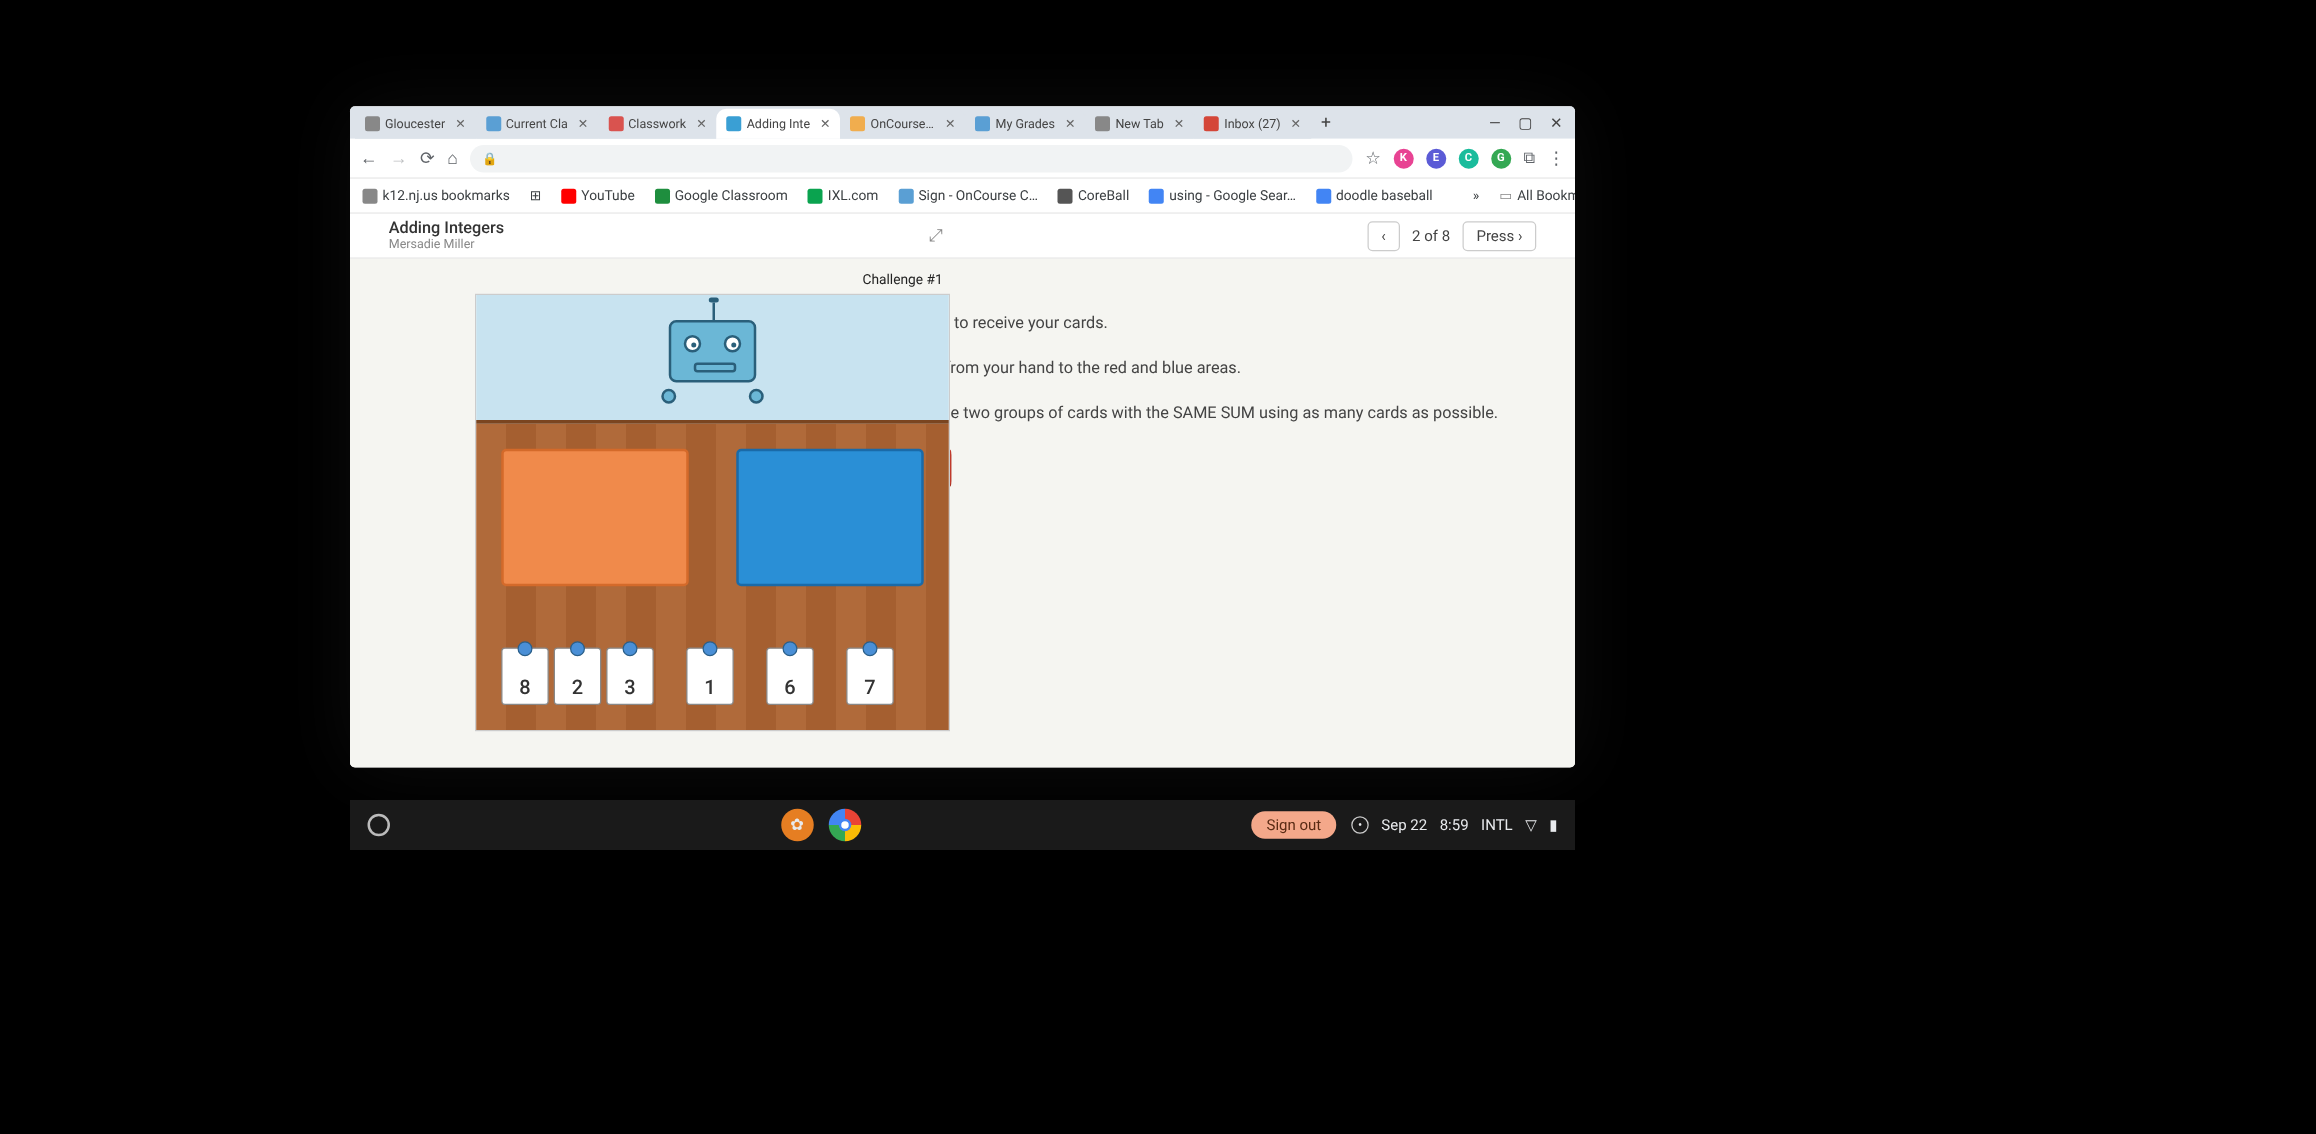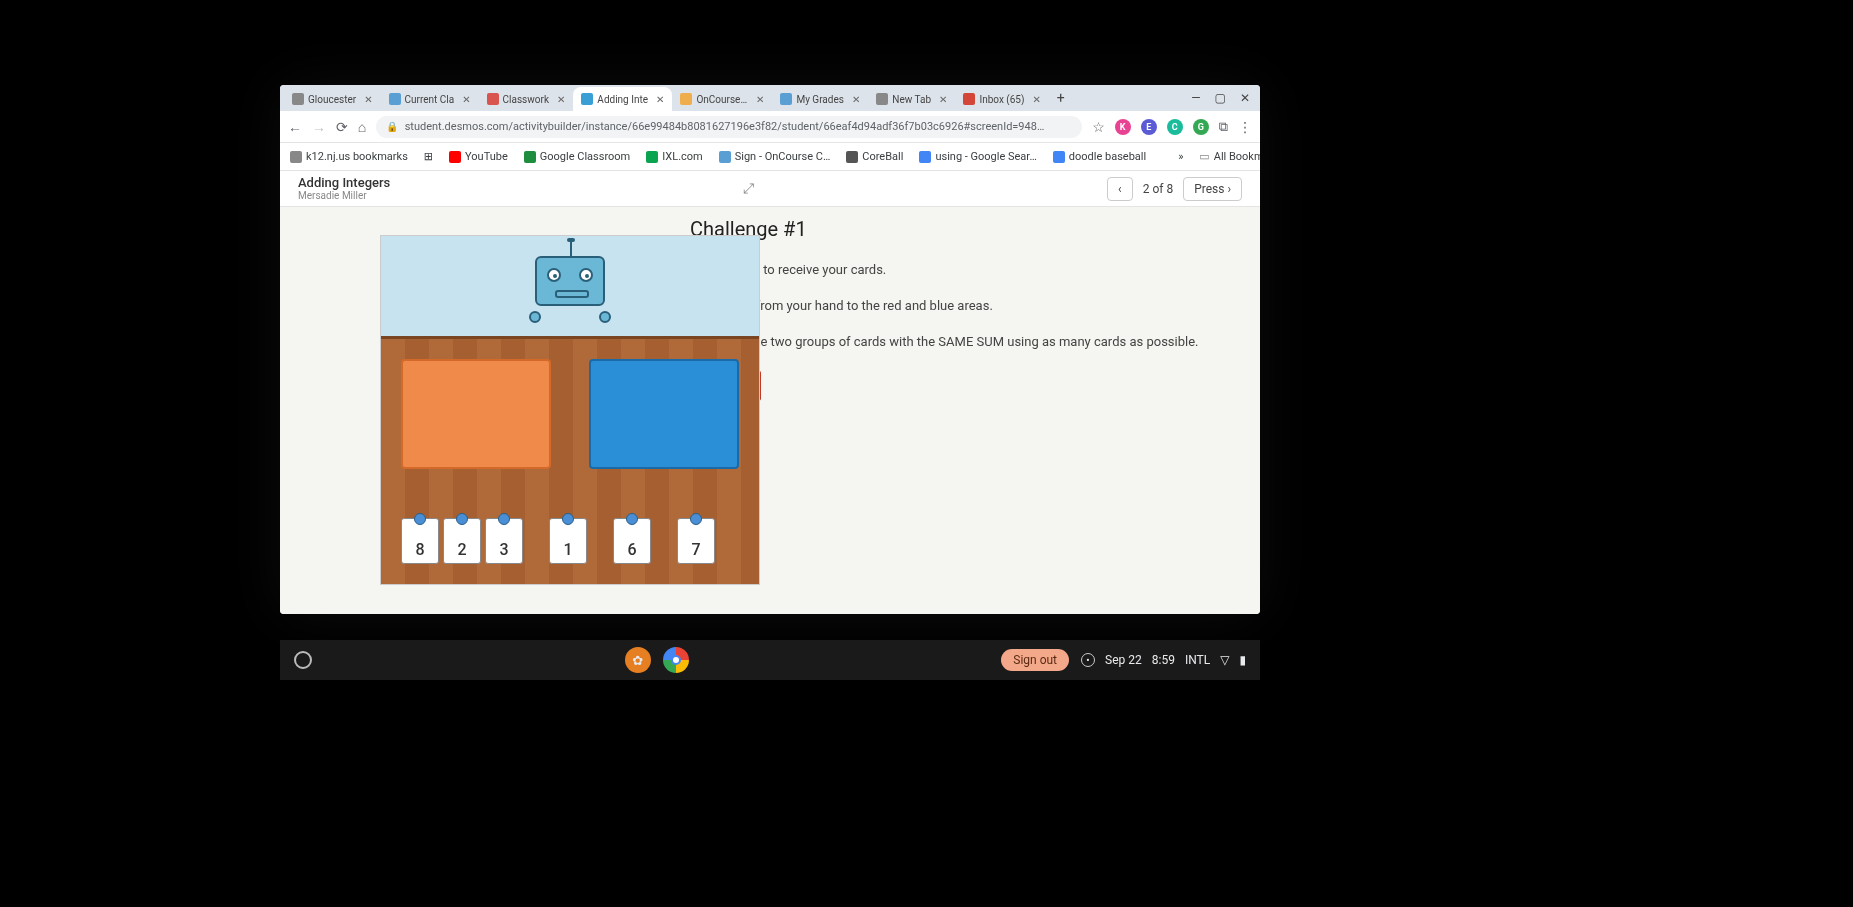--- a/index.html
+++ b/index.html
@@ -90,21 +90,21 @@
     border-bottom:1px solid #e4e4e4;
   }
   .bmbar .bm { display:flex; align-items:center; gap:4px; cursor:pointer; white-space:nowrap; }
   .bmbar .bico { width:12px; height:12px; border-radius:2px; display:inline-block; }
   .bmbar .spacer { flex:1; }
   
   .deshead {
     height: 36px;
     background:#fff;
     display:flex; align-items:center;
-    padding:0 18px;
+    padding:0 31px;
     border-bottom:1px solid #e4e4e4;
     font-size:12px;
     color:#333;
   }
   .deshead .titleblk { display:flex; flex-direction:column; line-height:1.2; }
   .deshead .acttitle { font-weight:500; font-size:13px; color:#333; }
   .deshead .student { font-size:10px; color:#888; }
   .deshead .expand { margin:0 auto; color:#888; font-size:14px; cursor:pointer; }
   .deshead .pager { display:flex; align-items:center; gap:10px; }
   .deshead .pgbtn {
@@ -183,21 +183,21 @@
     border:1px solid #2a5f8a;
   }
   .handrow .gap { width:18px; }
   
   .rightpanel {
     flex:1;
     padding: 10px 30px 0 10px;
     font-size:13px;
     color:#444;
   }
-  .rightpanel h2 { font-size:20px; font-weight:400; color:#222; margin-bottom:20px;}
+  .rightpanel h2 { font-size:11px; font-weight:400; color:#222; margin-bottom:20px;}
   .rightpanel p { margin-bottom:18px; line-height:1.4; }
   .submitbtn {
     display:inline-block;
     background:#e74c3c; color:#fff;
     border:1px solid #c0392b; border-radius:3px;
     padding:6px 14px; font-size:13px;
     box-shadow:0 2px 0 #a83224;
     cursor:pointer;
   }
   
@@ -282,39 +282,38 @@
         <span class="lbl">My Grades</span>
         <span class="close">✕</span>
       </div>
       <div class="tab">
         <span class="ico" style="background: rgb(136, 136, 136);"></span>
         <span class="lbl">New Tab</span>
         <span class="close">✕</span>
       </div>
       <div class="tab">
         <span class="ico" style="background: rgb(212, 70, 56);"></span>
-        <span class="lbl">Inbox (65)</span>
+        <span class="lbl">Inbox (27)</span>
         <span class="close">✕</span>
       </div>
       <span class="newtab">+</span>
     <div class="winctl">
       <span>—</span>
       <span>▢</span>
       <span>✕</span>
     </div>
   </div>
 
   <div class="addrrow">
     <span class="navbtn">←</span>
     <span class="navbtn" style="opacity:.4">→</span>
     <span class="navbtn">⟳</span>
     <span class="navbtn">⌂</span>
     <div class="urlbar">
       <span class="lock">🔒</span>
-      <span>student.desmos.com/activitybuilder/instance/66e99484b8081627196e3f82/student/66eaf4d94adf36f7b03c6926#screenId=948…</span>
     </div>
     <span style="font-size:14px;">☆</span>
     <div class="addr-icons" id="addricons">
         <span class="ci" style="background: rgb(232, 67, 147);">K</span>
         <span class="ci" style="background: rgb(91, 91, 214);">E</span>
         <span class="ci" style="background: rgb(26, 188, 156);">C</span>
         <span class="ci" style="background: rgb(52, 168, 83);">G</span>
       </div>
     <span style="font-size:13px;">⧉</span>
     <span style="font-size:14px;">⋮</span>

